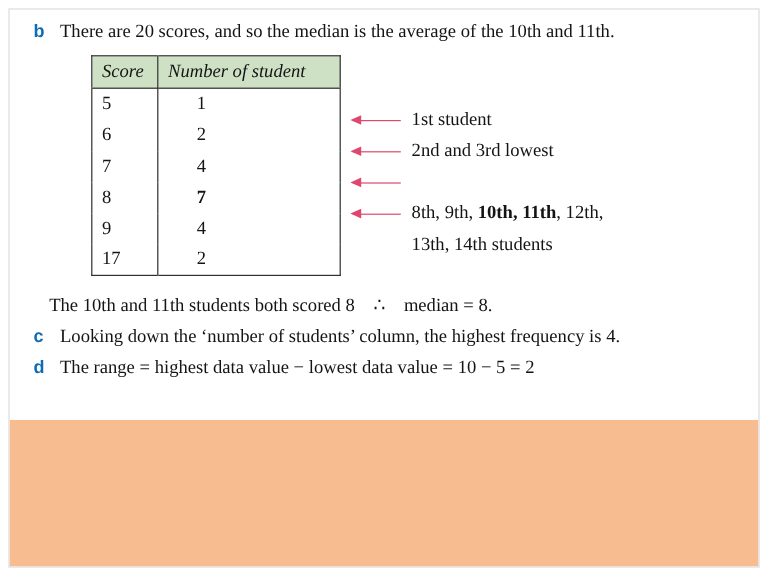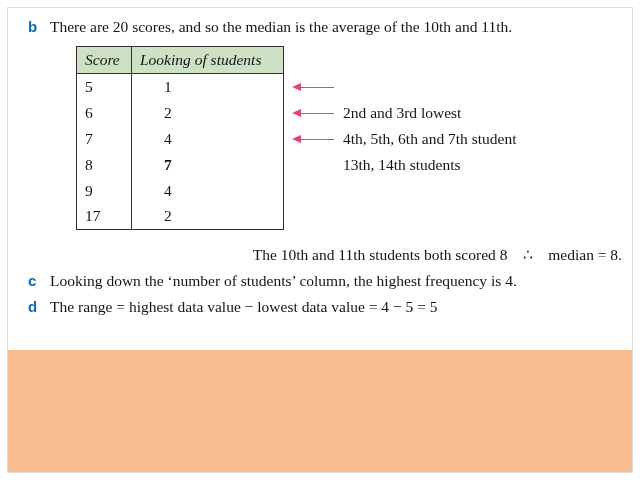--- a/index.html
+++ b/index.html
@@ -23,24 +23,24 @@
   .content { position: relative; padding: 8px 10px 0 20px; font-size: 15.5px; line-height: 22px; }
   .part-line { display: flex; align-items: baseline; line-height: 26px; }
   .part-line.first { line-height: 22px; }
   .part-label {
     flex: 0 0 22px;
     font-family: "Liberation Sans", "DejaVu Sans", sans-serif;
     font-weight: 700; font-size: 15px;
     color: var(--part-label, #0d6cb5);
   }
   .part-text { flex: 1; }
-  .indent { margin-left: 13px; line-height: 26px; text-align: right; }
+  .indent { margin-left: 13px; line-height: 26px; }
   .conclusion { margin-top: 12px; }
 
-  .table-area { display: flex; margin: 8px 0 0 48px; }
+  .table-area { display: flex; margin: 8px 0 0 48px; align-items: center; }
   table.freq { border-collapse: collapse; font-size: 15.5px; border: 1.5px solid var(--table-border, #2f2f2f); }
   .freq th {
     height: 27px;
     background: var(--table-header-background, #cfe1c5);
     font-style: italic; font-weight: 400; text-align: left;
     padding: 0 10px 0 8px;
     border-bottom: 1.5px solid var(--table-border, #2f2f2f);
   }
   .freq th.score-col, .freq td.score-cell { width: 55px; border-right: 1.5px solid var(--table-border, #2f2f2f); }
   .freq th.count-col, .freq td.count-cell { width: 152px; }
@@ -72,21 +72,21 @@
     <div class="part-line first">
       <span class="part-label">b</span>
       <span class="part-text">There are 20 scores, and so the median is the average of the 10th and 11th.</span>
     </div>
 
     <div class="table-area">
       <table class="freq">
         <thead>
           <tr>
             <th class="score-col">Score</th>
-            <th class="count-col">Looking of students</th>
+            <th class="count-col">Number of student</th>
           </tr>
         </thead>
         <tbody>
           <tr>
             <td class="score-cell">5</td>
             <td class="count-cell">1</td>
           </tr>
           <tr>
             <td class="score-cell">6</td>
             <td class="count-cell">2</td>
@@ -106,44 +106,48 @@
           <tr>
             <td class="score-cell">17</td>
             <td class="count-cell">2</td>
           </tr>
         </tbody>
       </table>
 
       <div class="annotations">
         <div class="ann-line">
           <span class="arrow"></span>
+          <span class="ann-text">1st student</span>
         </div>
         <div class="ann-line">
           <span class="arrow"></span>
           <span class="ann-text">2nd and 3rd lowest</span>
         </div>
         <div class="ann-line">
           <span class="arrow"></span>
-          <span class="ann-text">4th, 5th, 6th and 7th student</span>
+        </div>
+        <div class="ann-line">
+          <span class="arrow"></span>
+          <span class="ann-text"><span>8th, 9th, </span><span class="bold">10th, 11th</span><span>, 12th,</span></span>
         </div>
         <div class="ann-line">
           <span class="arrow hidden-arrow"></span>
           <span class="ann-text">13th, 14th students</span>
         </div>
       </div>
     </div>
 
     <div class="indent conclusion">The 10th and 11th students both scored 8 ∴ median = 8.</div>
 
     <div class="part-line">
       <span class="part-label">c</span>
       <span class="part-text">Looking down the ‘number of students’ column, the highest frequency is 4.</span>
     </div>
 
     <div class="part-line">
       <span class="part-label">d</span>
-      <span class="part-text">The range = highest data value − lowest data value = 4 − 5 = 5</span>
+      <span class="part-text">The range = highest data value − lowest data value = 10 − 5 = 2</span>
     </div>
 
   </div>
 
   <div class="peach-strip"></div>
 </div>
 
 </body></html>

